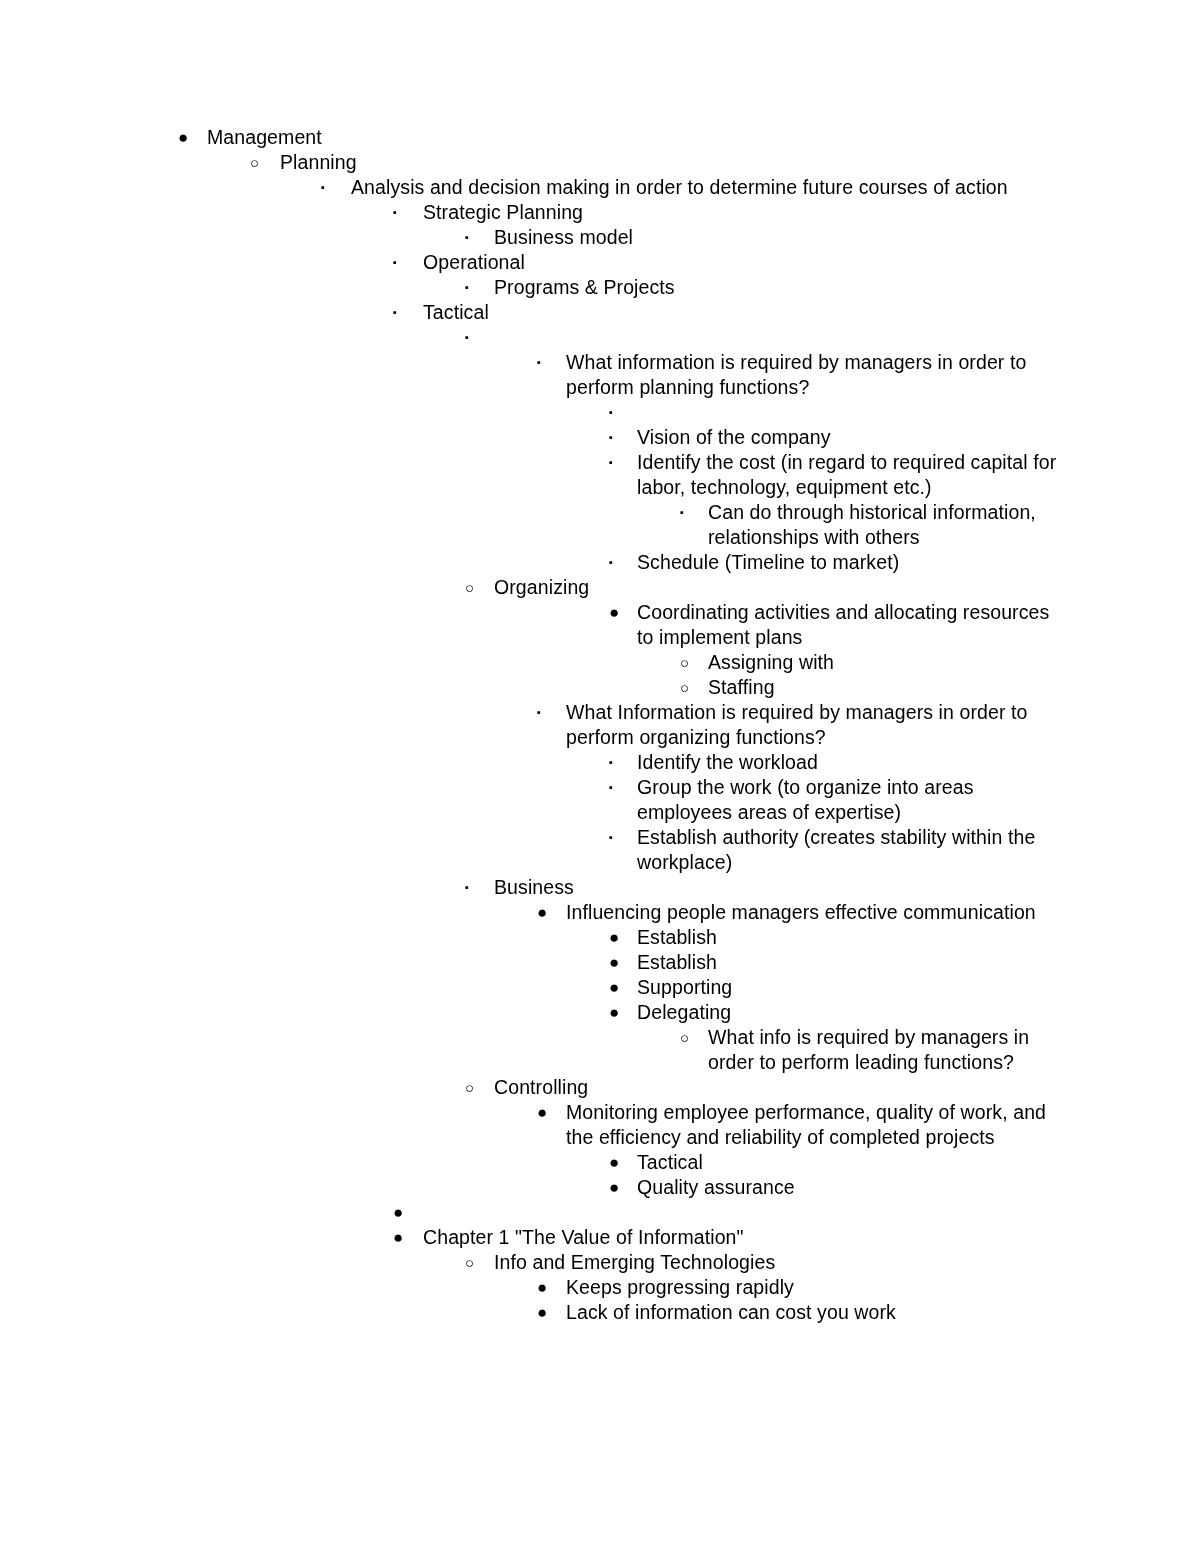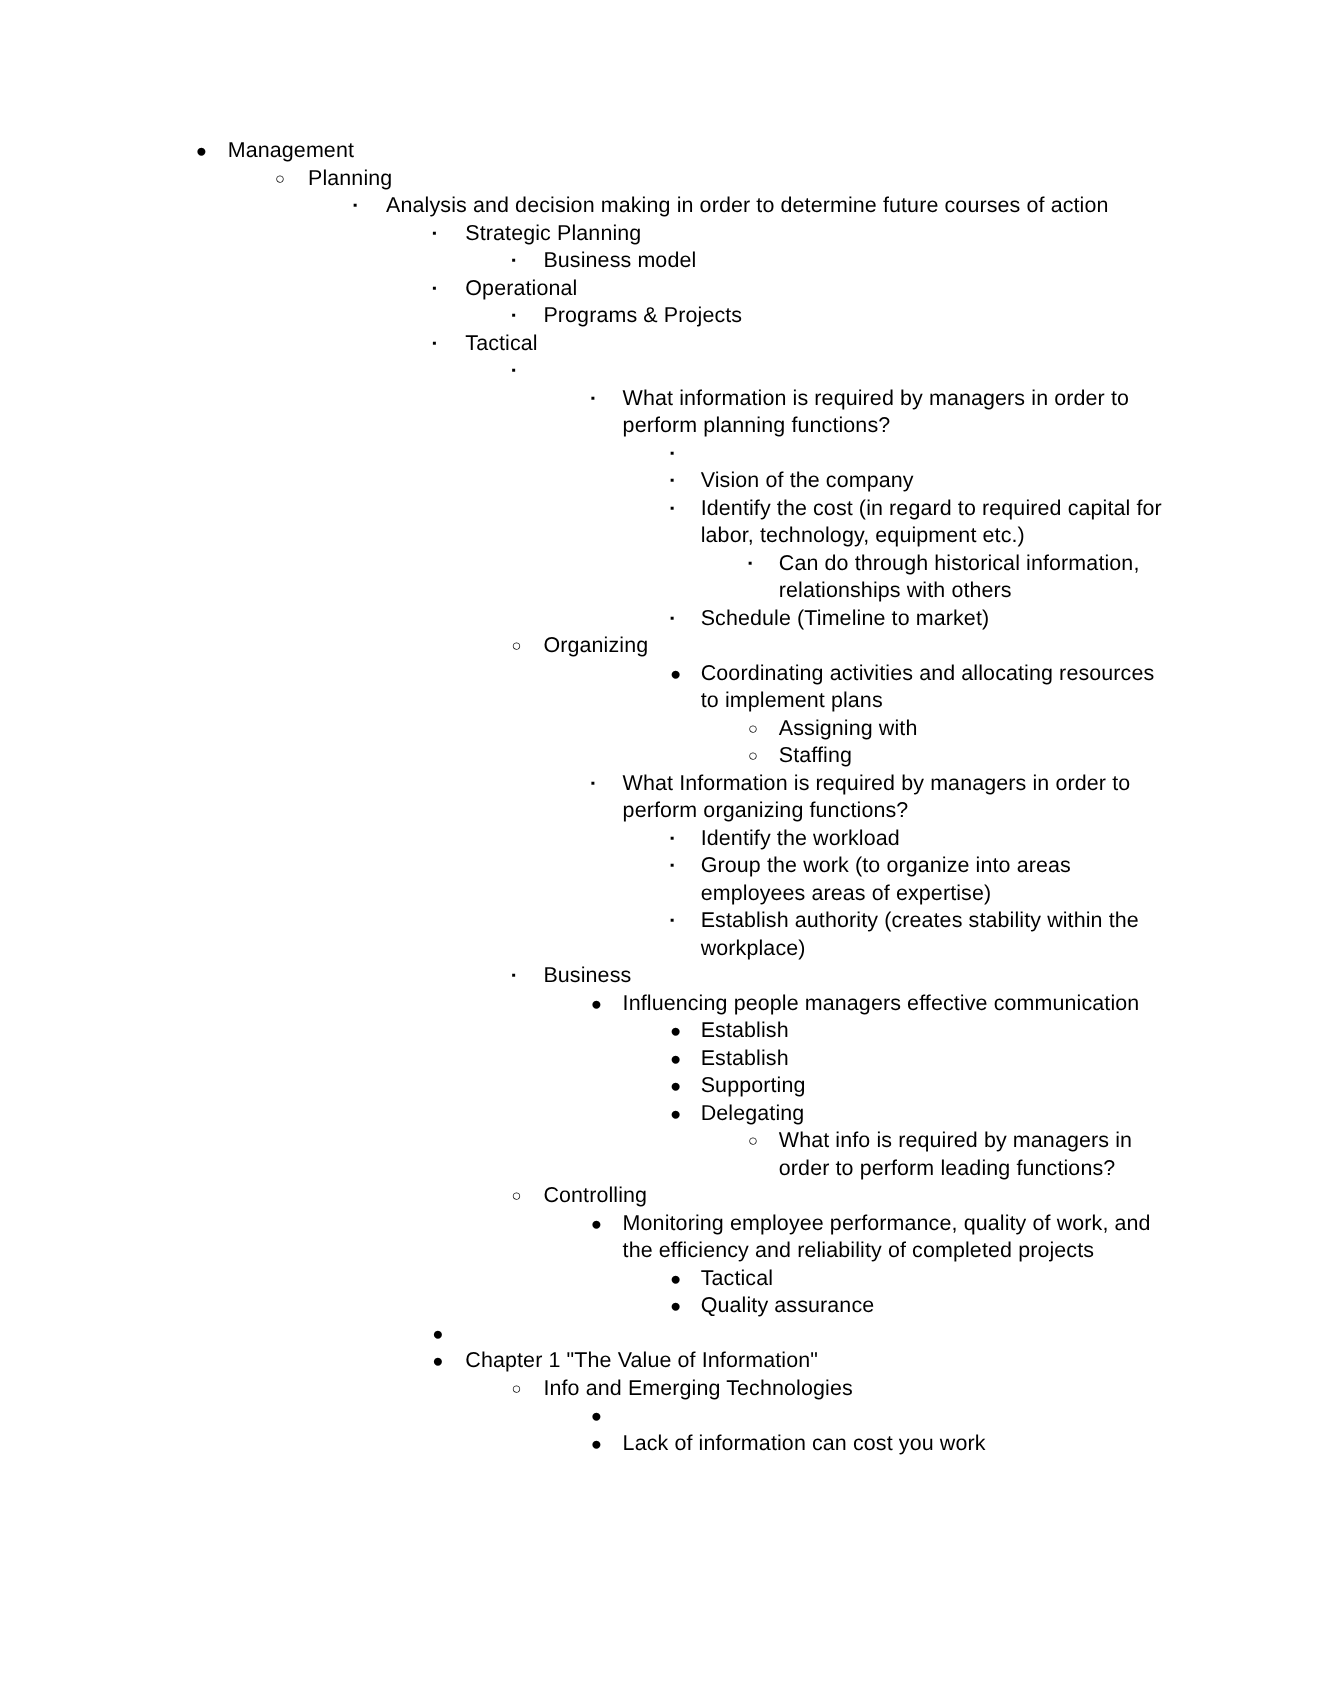--- a/index.html
+++ b/index.html
@@ -199,19 +199,20 @@
       <div class="li" style="padding-left: 423px; padding-right: 138px;">
         <span class="bullet b-disc" style="left: 393px;">●</span>
         <span class="txt">Chapter 1 "The Value of Information"</span>
       </div>
       <div class="li" style="padding-left: 494px; padding-right: 138px;">
         <span class="bullet b-circ" style="left: 465px;">○</span>
         <span class="txt">Info and Emerging Technologies</span>
       </div>
       <div class="li" style="padding-left: 566px; padding-right: 138px;">
         <span class="bullet b-disc" style="left: 537px;">●</span>
+        <span class="txt">Keeps progressing rapidly</span>
       </div>
       <div class="li" style="padding-left: 566px; padding-right: 138px;">
         <span class="bullet b-disc" style="left: 537px;">●</span>
         <span class="txt">Lack of information can cost you work</span>
       </div>
     </div>
 </div>
 
 </body></html>

